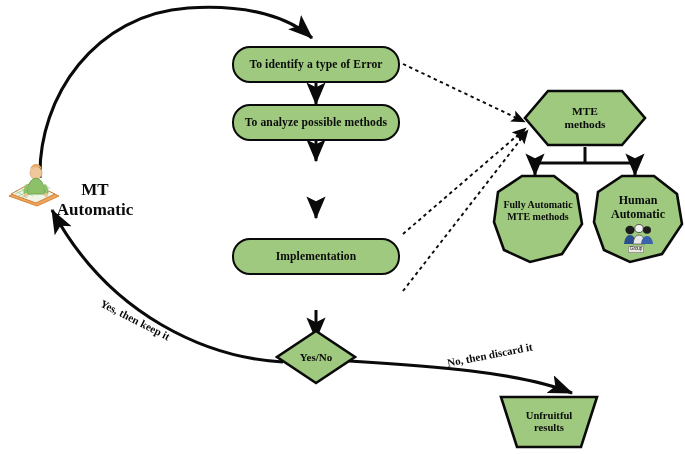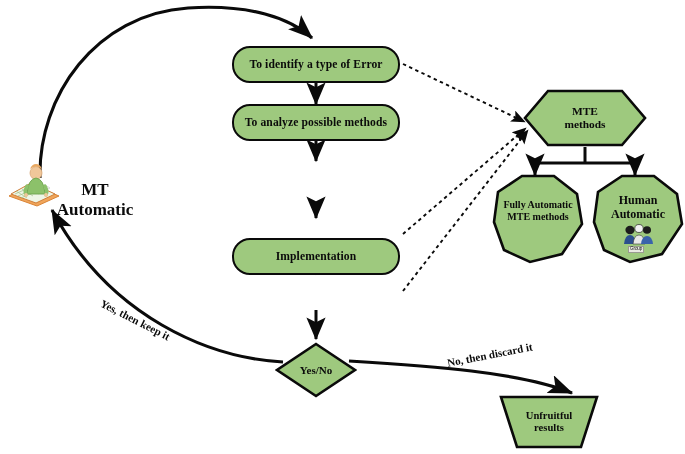--- a/index.html
+++ b/index.html
@@ -143,21 +143,21 @@
   <div class="node proc" style="left:232px;top:104px;width:168px;height:37px;">
     <span class="proc-label">To analyze possible methods</span>
   </div>
 
 
   <div class="node proc" style="left:232px;top:202px;width:168px;height:37px;margin-top:36px;">
     <span class="proc-label">Implementation</span>
   </div>
 
 
-  <div class="poly-wrap" style="left:275px;top:342px;width:82px;height:56px;">
+  <div class="poly-wrap" style="left:275px;top:329px;width:82px;height:56px;">
     <svg viewBox="0 0 82 56" width="82" height="56">
       <polygon points="41,2 80,28 41,54 2,28" fill="#9ec97e" stroke="#0a0a0a" stroke-width="2.6"></polygon>
     </svg>
     <div class="txt" style="font-size:11px;">Yes/No</div>
   </div>
 
   <div class="poly-wrap" style="left:495px;top:394px;width:108px;height:56px;">
     <svg viewBox="0 0 108 56" width="108" height="56">
       <polygon points="6,3 102,3 86,53 22,53" fill="#9ec97e" stroke="#0a0a0a" stroke-width="2.6"></polygon>
     </svg>

